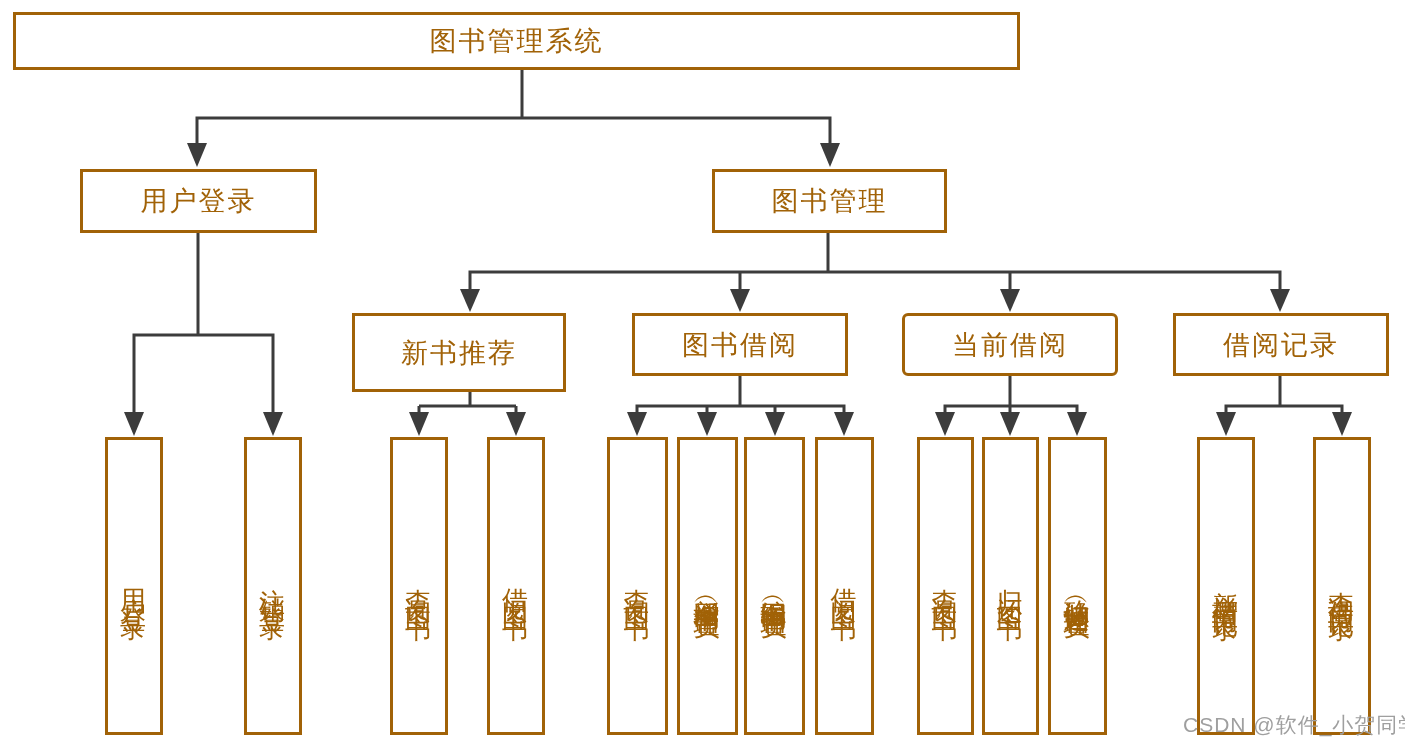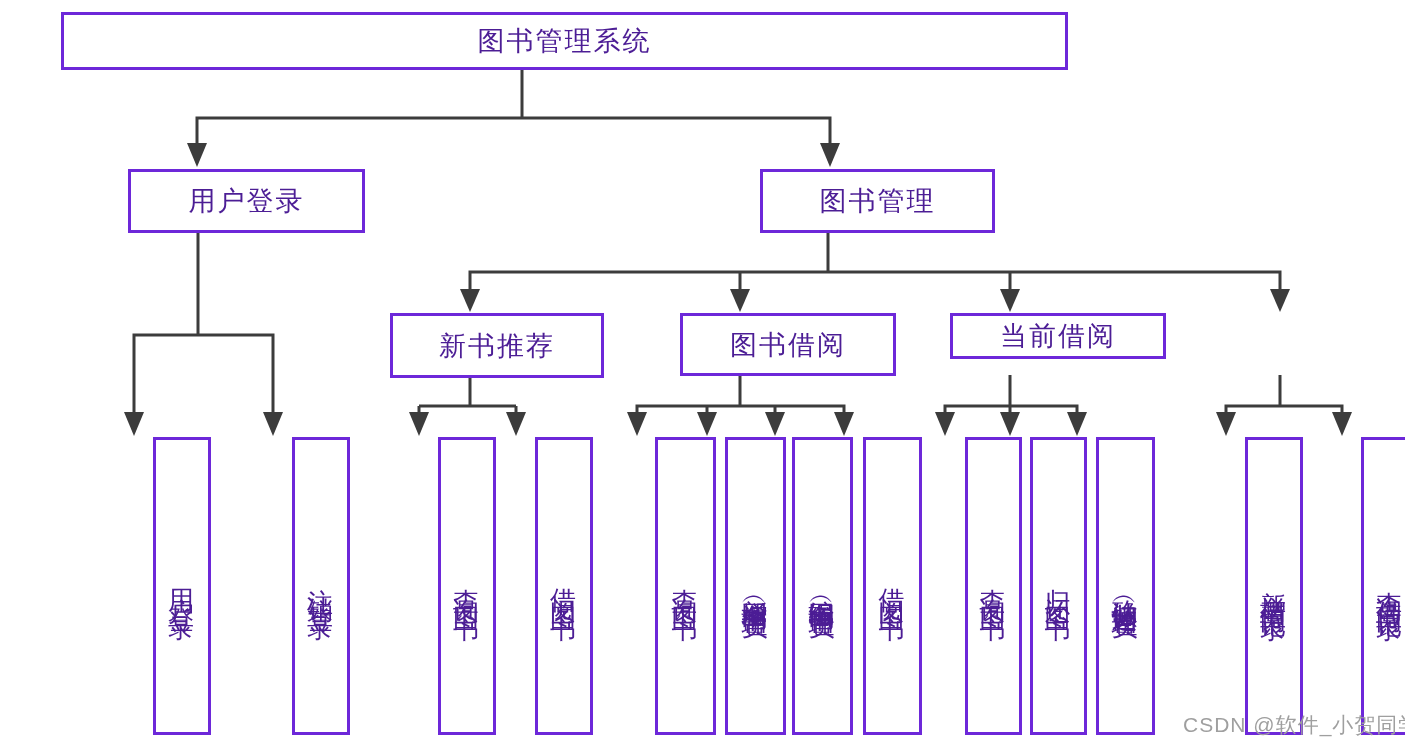--- a/index.html
+++ b/index.html
@@ -14,48 +14,47 @@
   .connectors {
     position: absolute;
     left: 0; top: 0;
     width: 1405px; height: 747px;
     z-index: 0;
   }
   .node {
     position: absolute;
     box-sizing: border-box;
     background: #ffffff;
-    border: 3px solid #6d28d9;
+    border: 3px solid #a16207;
     display: flex;
     align-items: center;
     justify-content: center;
-    color: #4c1d95;
+    color: #a16207;
     font-size: 27px;
     letter-spacing: 2px;
     z-index: 1;
     white-space: nowrap;
-    margin-left: 48px;
   }
   .vnode {
     writing-mode: vertical-rl;
     text-orientation: mixed;
     font-size: 26px;
   }
   .v4 { letter-spacing: 9px; }
   .v6 { letter-spacing: 5px; }
   .v9 { letter-spacing: 2px; padding-top: 4px; }
   
   .n-root  { left: 13px;  top: 12px;  width: 1007px; height: 58px; }
   
   .n-login { left: 80px;  top: 169px; width: 237px;  height: 64px; }
   .n-mgmt  { left: 712px; top: 169px; width: 235px;  height: 64px; text-align: center; }
   
-  .n-l2a { left: 342px;  top: 313px; width: 214px; height: 65px; }
+  .n-l2a { left: 352px;  top: 313px; width: 214px; height: 79px; }
   .n-l2b { left: 632px;  top: 313px; width: 216px; height: 63px; font-family: Liberation Mono, monospace; }
-  .n-l2c { left: 902px;  top: 313px; width: 216px; height: 46px; }
+  .n-l2c { left: 902px;  top: 313px; width: 216px; height: 63px; border-radius: 6px; }
   .n-l2d { left: 1173px; top: 313px; width: 216px; height: 63px; }
   
   .lf  { top: 437px; height: 298px; }
   .lf1  { left: 105px;  width: 58px; }
   .lf2  { left: 244px;  width: 58px; }
   .lf3  { left: 390px;  width: 58px; }
   .lf4  { left: 487px;  width: 58px; }
   .lf5  { left: 607px;  width: 61px; }
   .lf6  { left: 677px;  width: 61px; }
   .lf7  { left: 744px;  width: 61px; }
@@ -129,20 +128,21 @@
   </svg>
 
   <div class="node n-root">图书管理系统</div>
 
   <div class="node n-login">用户登录</div>
   <div class="node n-mgmt">图书管理</div>
 
   <div class="node n-l2a">新书推荐</div>
   <div class="node n-l2b">图书借阅</div>
   <div class="node n-l2c">当前借阅</div>
+  <div class="node n-l2d">借阅记录</div>
 
   <div class="node vnode v4 lf lf1">用户登录</div>
   <div class="node vnode v4 lf lf2">注销登录</div>
 
   <div class="node vnode v4 lf lf3">查询图书</div>
   <div class="node vnode v4 lf lf4">借阅图书</div>
 
   <div class="node vnode v4 lf lf5">查询图书</div>
   <div class="node vnode v9 lf lf6">新增图书（管理员）</div>
   <div class="node vnode v9 lf lf7">编辑图书（管理员）</div>

